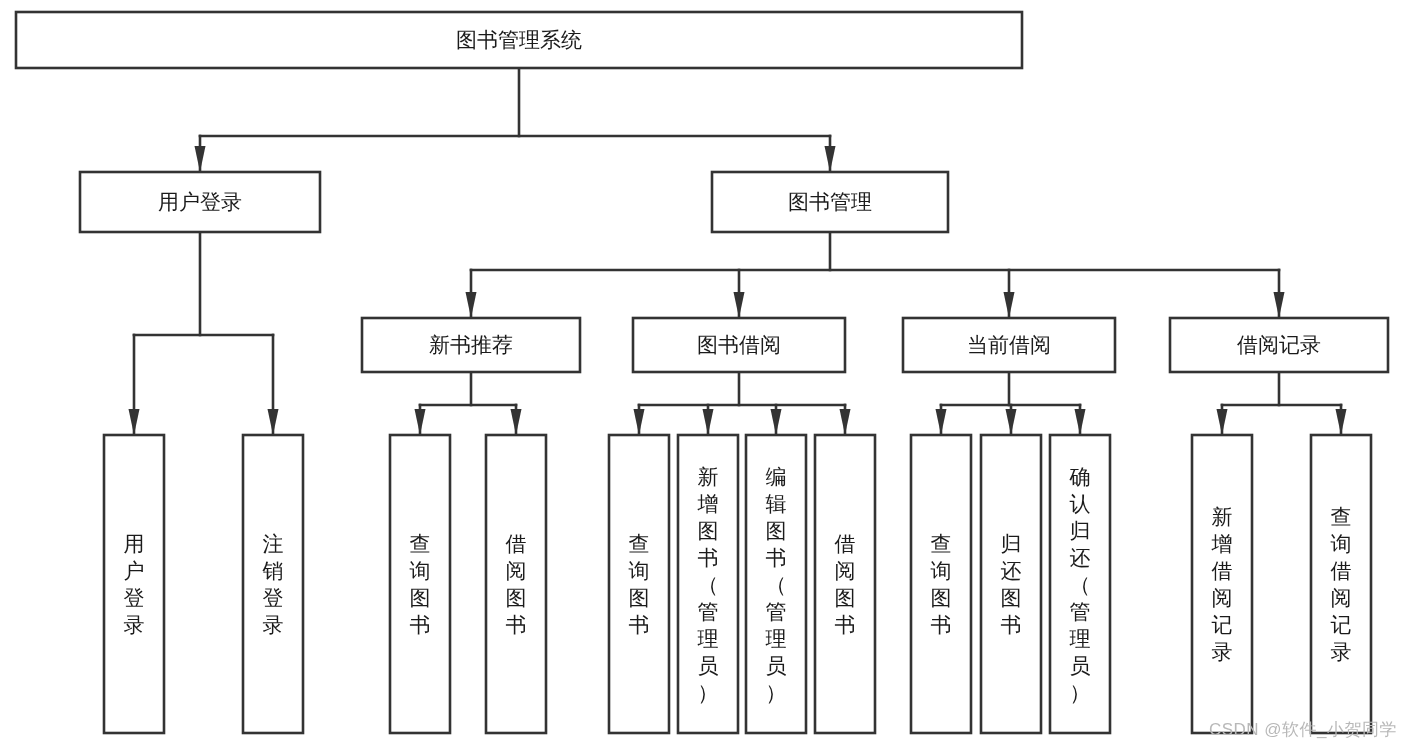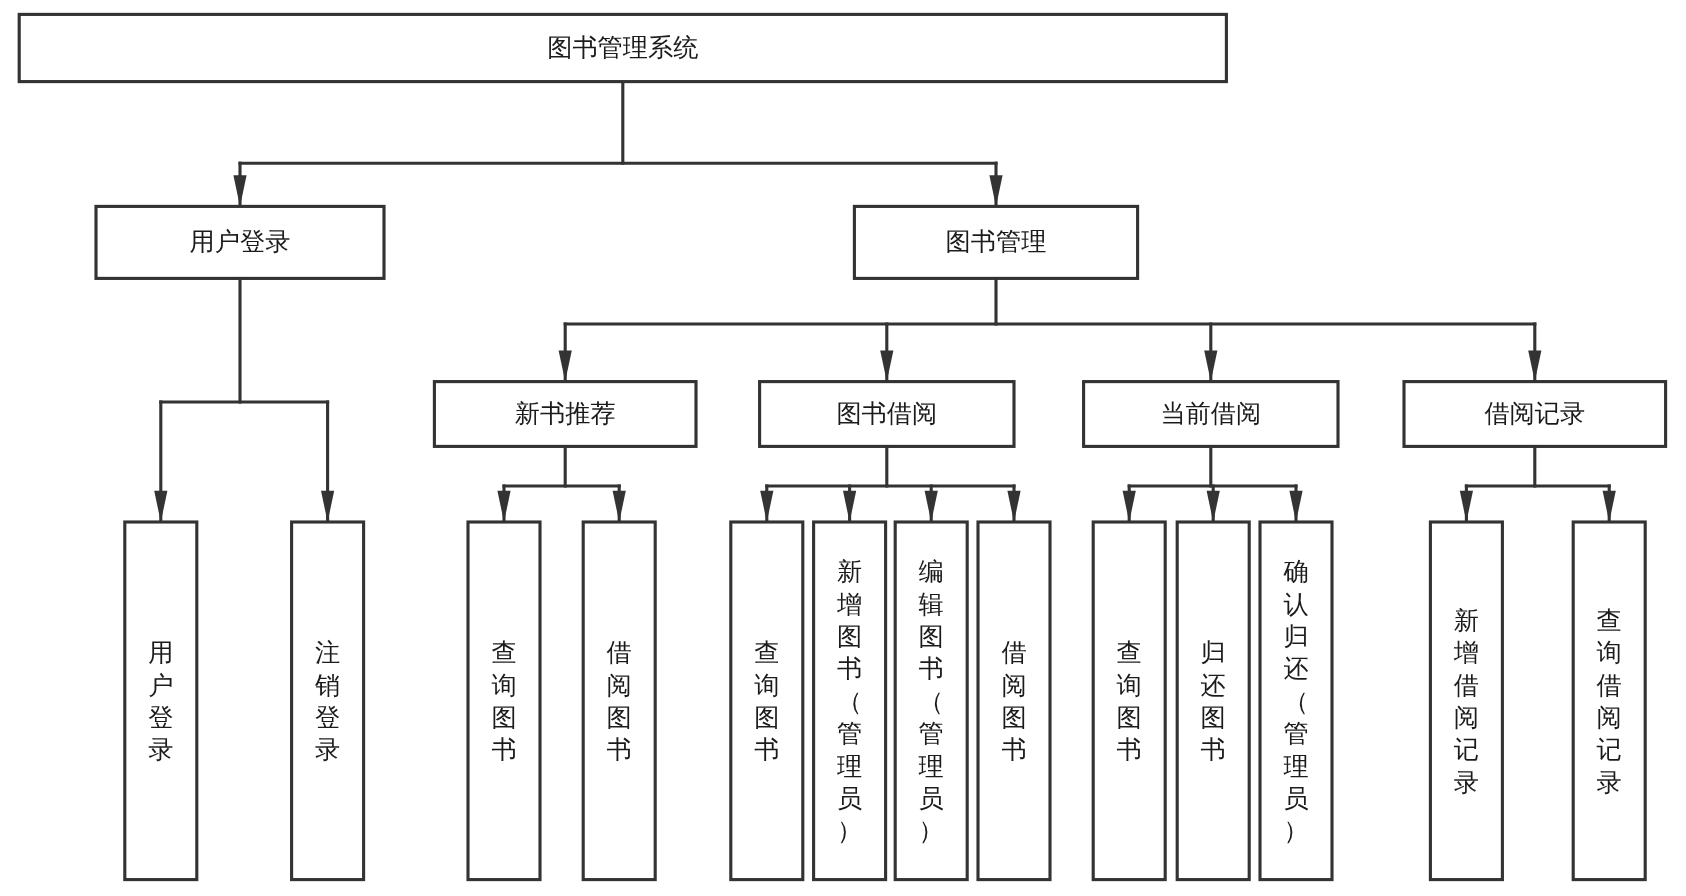--- a/index.html
+++ b/index.html
@@ -199,14 +199,15 @@
       <g>
         <rect x="1192" y="435" width="60" height="298" class="box-rect"></rect>
         <text x="1222" y="524.06" class="node-label-v"><tspan x="1222" dy="0">新</tspan><tspan x="1222" dy="27">增</tspan><tspan x="1222" dy="27">借</tspan><tspan x="1222" dy="27">阅</tspan><tspan x="1222" dy="27">记</tspan><tspan x="1222" dy="27">录</tspan></text>
       </g>
       <g>
         <rect x="1311" y="435" width="60" height="298" class="box-rect"></rect>
         <text x="1341" y="524.06" class="node-label-v"><tspan x="1341" dy="0">查</tspan><tspan x="1341" dy="27">询</tspan><tspan x="1341" dy="27">借</tspan><tspan x="1341" dy="27">阅</tspan><tspan x="1341" dy="27">记</tspan><tspan x="1341" dy="27">录</tspan></text>
       </g>
     </svg>
 
+  <div class="watermark">CSDN @软件_小贺同学</div>
 
 </div>
 
 </body></html>

